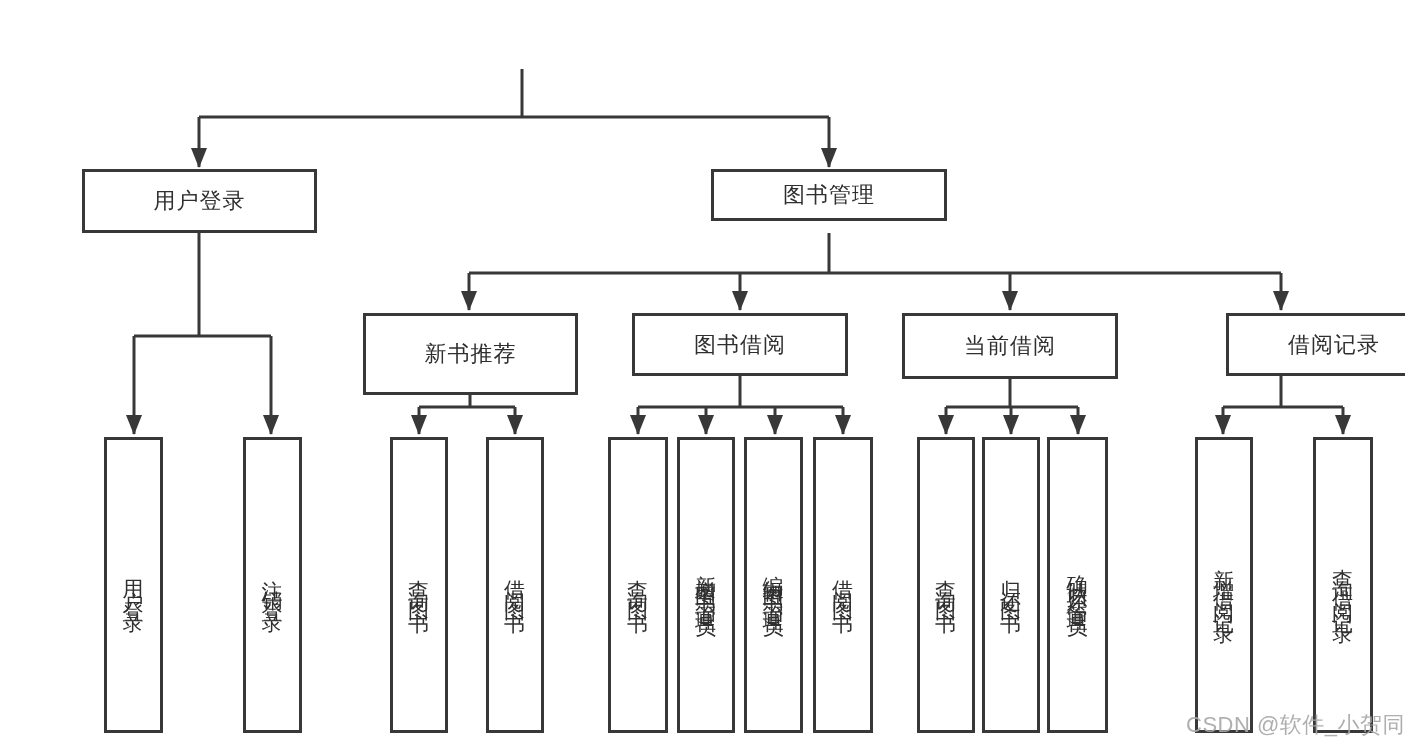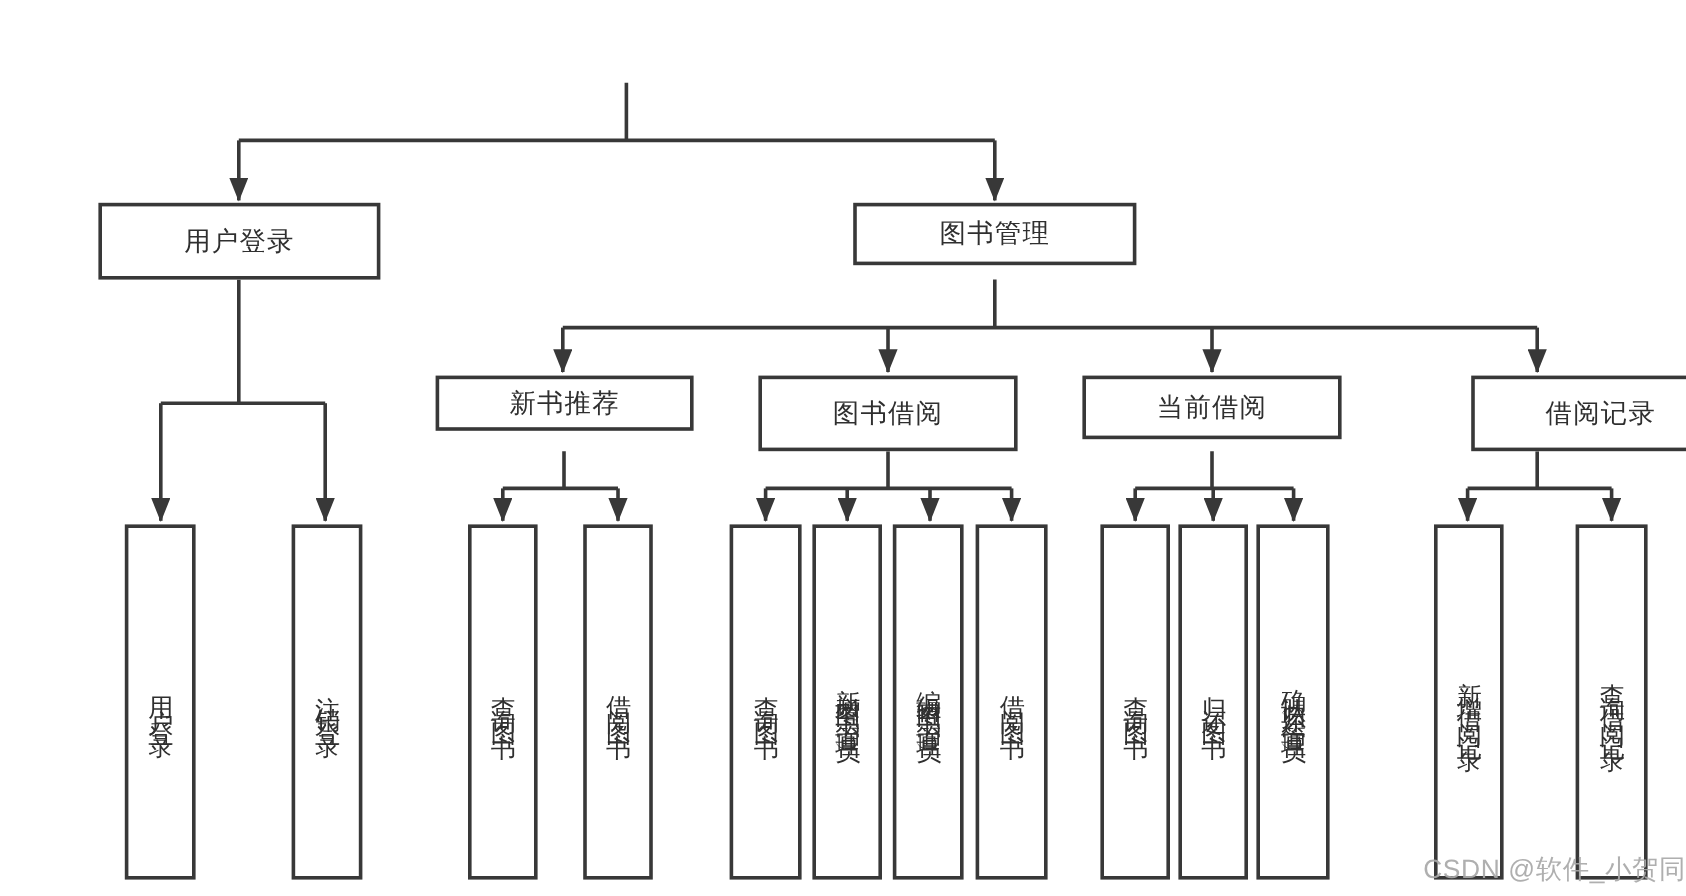--- a/index.html
+++ b/index.html
@@ -70,27 +70,27 @@
   </svg>
 
 
   <div class="box" style="left:82px;top:169px;width:235px;height:64px;">
     <span class="h-label">用户登录</span>
   </div>
   <div class="box" style="left:711px;top:169px;width:236px;height:52px;">
     <span class="h-label">图书管理</span>
   </div>
 
-  <div class="box" style="left:363px;top:313px;width:215px;height:46px;">
+  <div class="box" style="left:363px;top:313px;width:215px;height:82px;">
     <span class="h-label">新书推荐</span>
   </div>
   <div class="box" style="left:632px;top:313px;width:216px;height:63px;align-items:center;">
     <span class="h-label">图书借阅</span>
   </div>
-  <div class="box" style="left:902px;top:313px;width:216px;height:53px;">
+  <div class="box" style="left:902px;top:313px;width:216px;height:66px;">
     <span class="h-label">当前借阅</span>
   </div>
   <div class="box" style="left:1226px;top:313px;width:216px;height:63px;">
     <span class="h-label">借阅记录</span>
   </div>
 
   <div class="box" style="left:104px;top:437px;width:59px;height:296px;">
     <span class="v-label">用户登录</span>
   </div>
   <div class="box" style="left:243px;top:437px;width:59px;height:296px;">

